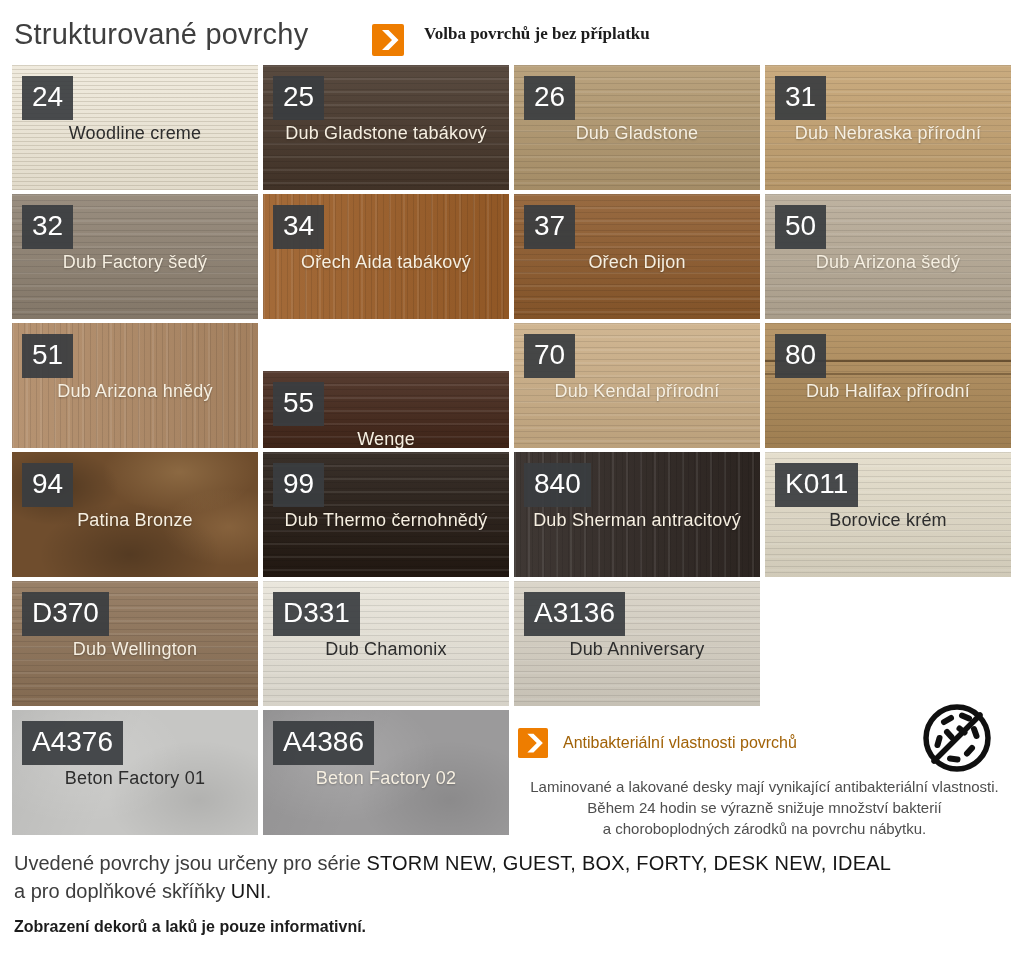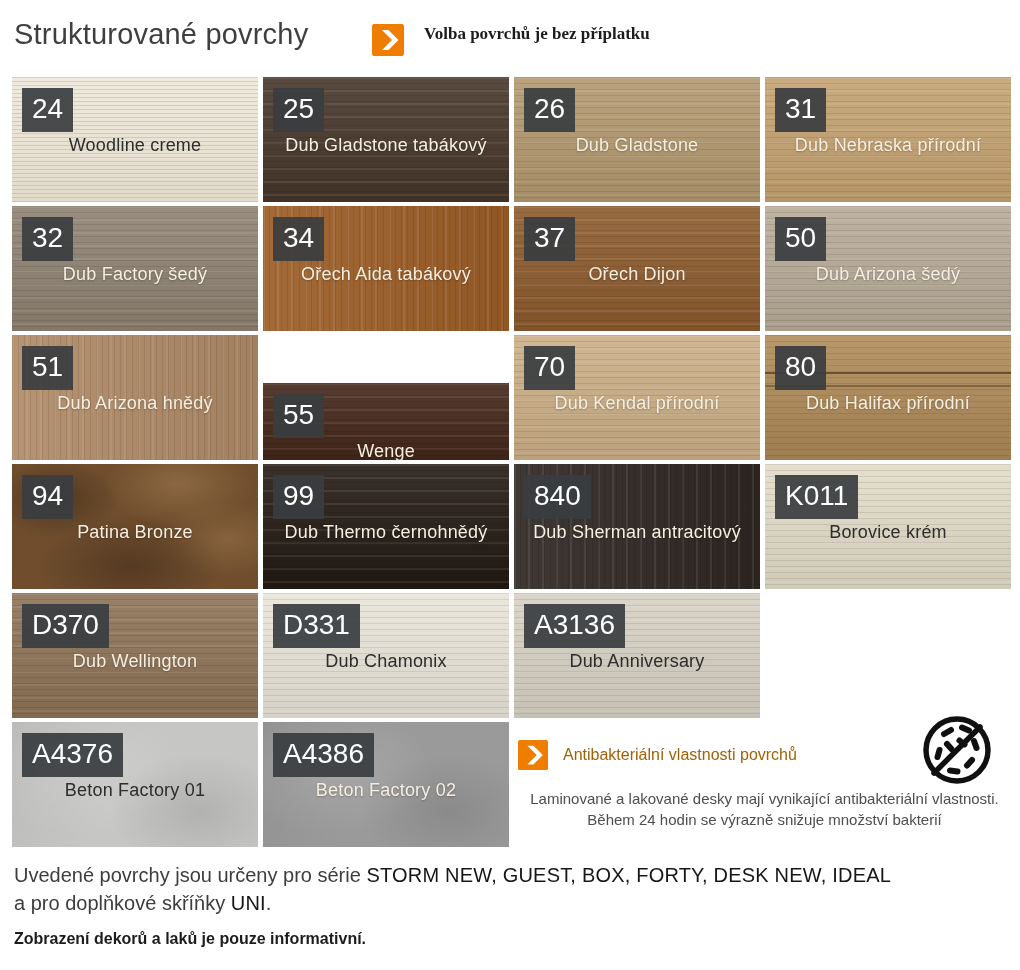--- a/index.html
+++ b/index.html
@@ -1,21 +1,21 @@
 <!DOCTYPE html>
 <html><head>
 <meta charset="utf-8">
 <style>
   html,body{margin:0;padding:0;}
   body{
     width:1020px;height:970px;background:#ffffff;
     font-family:"Liberation Sans",sans-serif;color:#222;overflow:hidden;position:relative;
   }
   
-  .header{position:relative;height:77px;}
+  .header{position:relative;height:65px;}
   .page-title{position:absolute;left:14px;top:18px;font-size:29px;font-weight:400;color:#3f3f3f;letter-spacing:.2px;}
   .promo{position:absolute;left:372px;top:24px;display:flex;gap:20px;font-family:Liberation Serif, serif;}
   .promo-text{font-size:17px;font-weight:700;color:#1c1c1c;}
   .arrow-badge{width:32px;height:32px;display:block;}
   
   .grid{
     margin-left:12px;width:999px;display:grid;
     grid-template-columns:repeat(4,246px);grid-auto-rows:125px;gap:4px 5px;
   }
   .cell{position:relative;overflow:hidden;}
@@ -186,20 +186,21 @@
         <line x1="51" y1="46" x2="46" y2="51.5" stroke-width="6"></line>
         <line x1="29" y1="56.5" x2="36.5" y2="57.5" stroke-width="6"></line>
         <line x1="16.5" y1="43" x2="18.5" y2="36" stroke-width="6"></line>
         <line x1="26" y1="30" x2="30.5" y2="35" stroke-width="6"></line>
         <line x1="38.5" y1="26.5" x2="43.5" y2="30.5" stroke-width="6"></line>
       </svg>
     </div>
     <div class="panel-body">
       <div>Laminované a lakované desky mají vynikající antibakteriální vlastnosti.</div>
       <div>Během 24 hodin se výrazně snižuje množství bakterií</div>
+      <div>a choroboplodných zárodků na povrchu nábytku.</div>
     </div>
   </div>
 </div>
 
 <div class="footer">
   <div class="series-line">
     <span>Uvedené povrchy jsou určeny pro série </span><span class="series-strong">STORM NEW, GUEST, BOX, FORTY, DESK NEW, IDEAL</span><br>
     <span>a pro doplňkové skříňky </span><span class="series-strong">UNI</span><span>.</span>
   </div>
   <div class="note-line">Zobrazení dekorů a laků je pouze informativní.</div>

